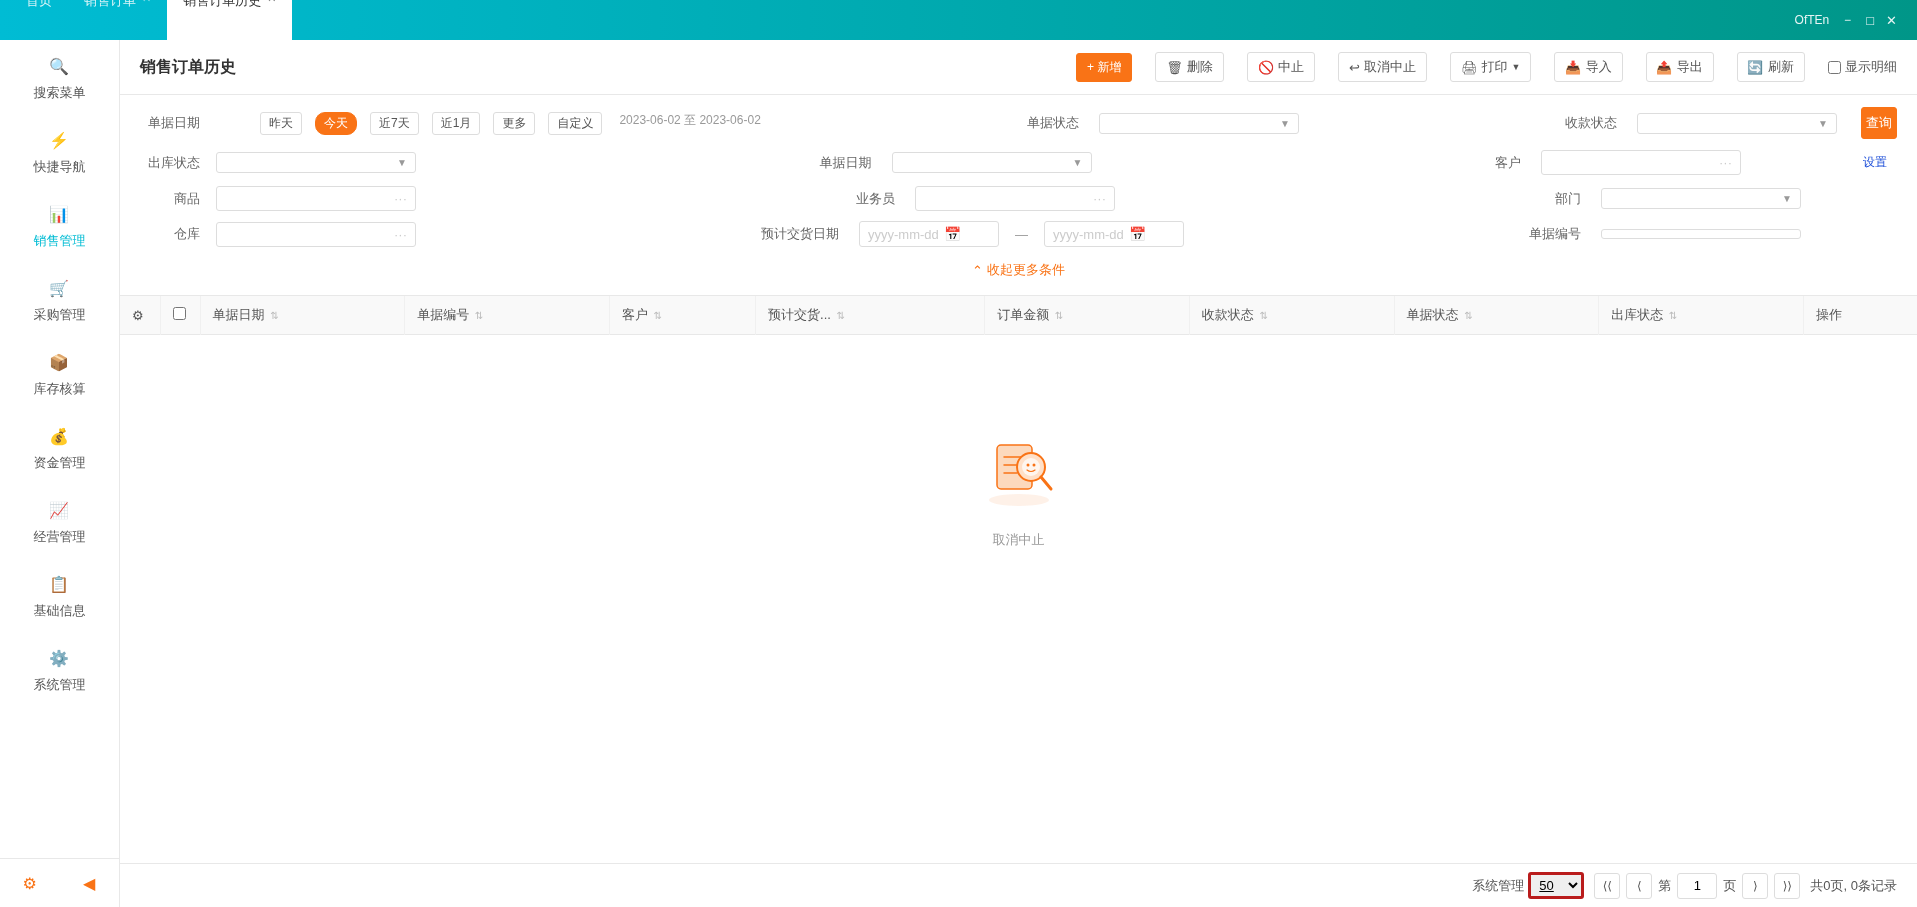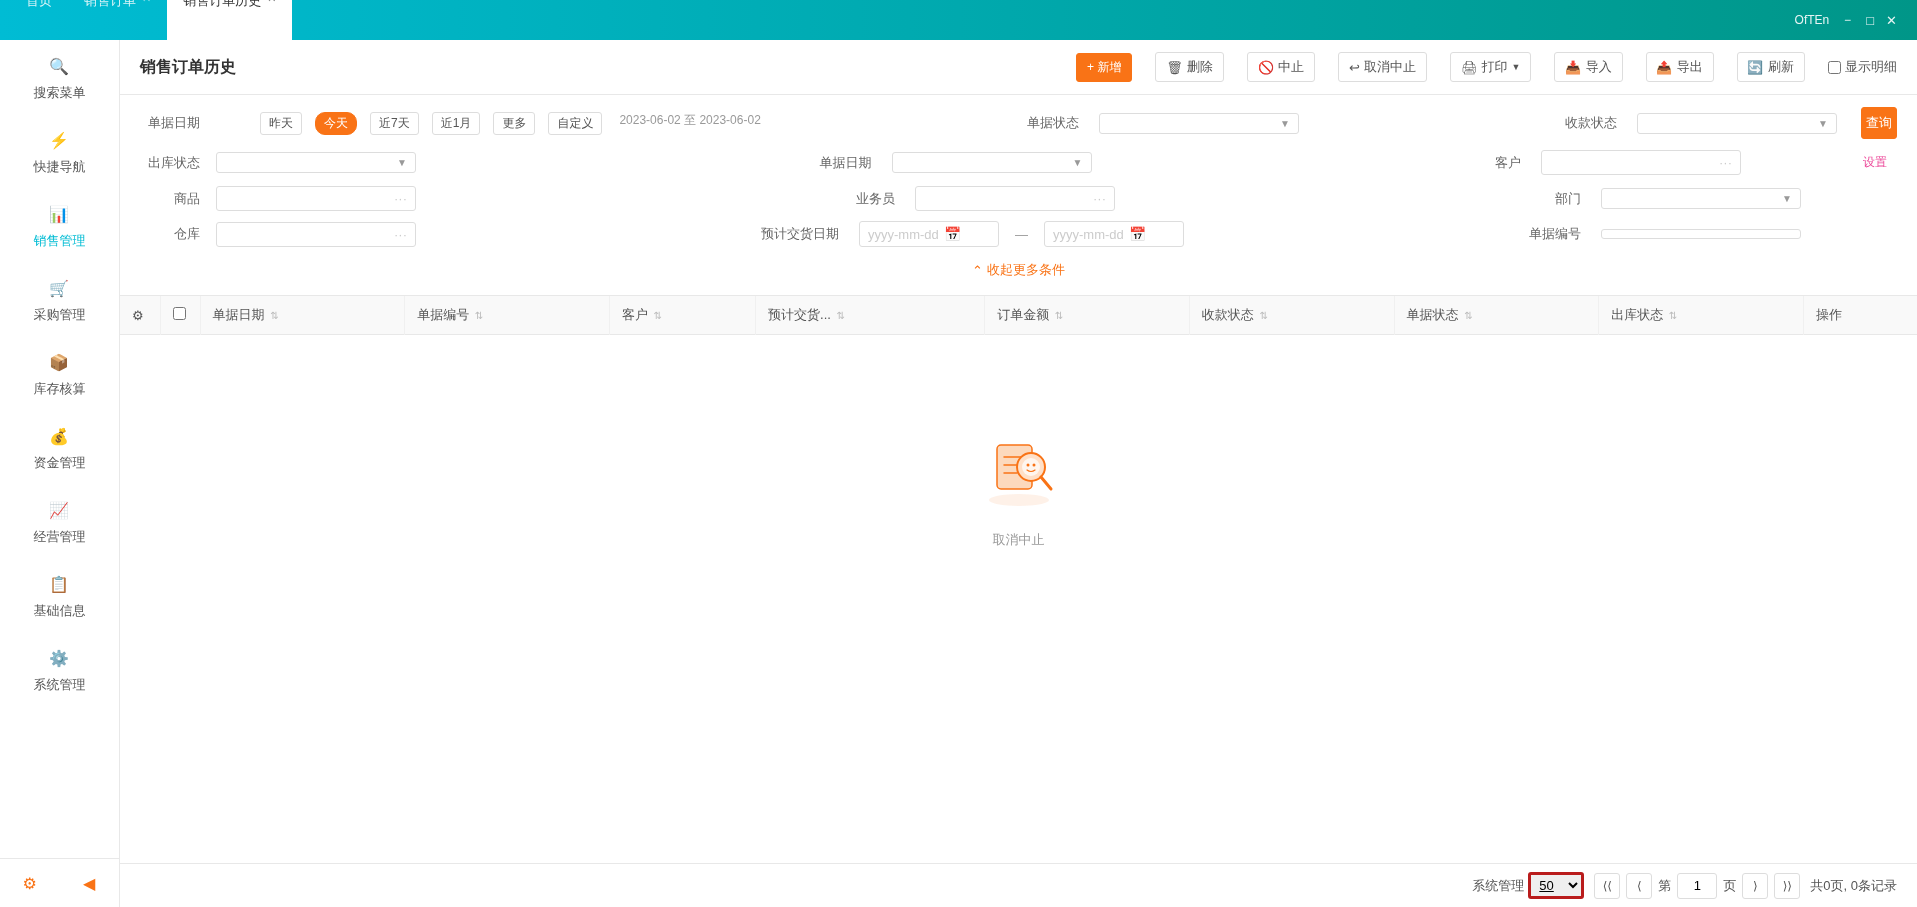--- a/index.html
+++ b/index.html
@@ -506,21 +506,21 @@
         <div class="filter-select" style="min-width:200px;">
           <span></span>
           <span class="chevron">▼</span>
         </div>
         <div style="flex:1;"></div>
         <span class="filter-label" style="width:auto;margin-right:4px;">客户</span>
         <div class="filter-input-dots" style="min-width:200px;">
           <span>···</span>
         </div>
         <div style="width:80px;"></div>
-        <button class="toolbar-btn" style="border:none;background:transparent;color:#ec4899;">设置</button>
+        <button class="toolbar-btn" style="border:none;background:transparent;color:#1d4ed8;">设置</button>
       </div>
 
       <div class="filter-row">
         <span class="filter-label">商品</span>
         <div class="filter-input-dots" style="min-width:200px;">
           <span>···</span>
         </div>
         <div style="flex:1;"></div>
         <span class="filter-label" style="width:auto;margin-right:4px;">业务员</span>
         <div class="filter-input-dots" style="min-width:200px;">

